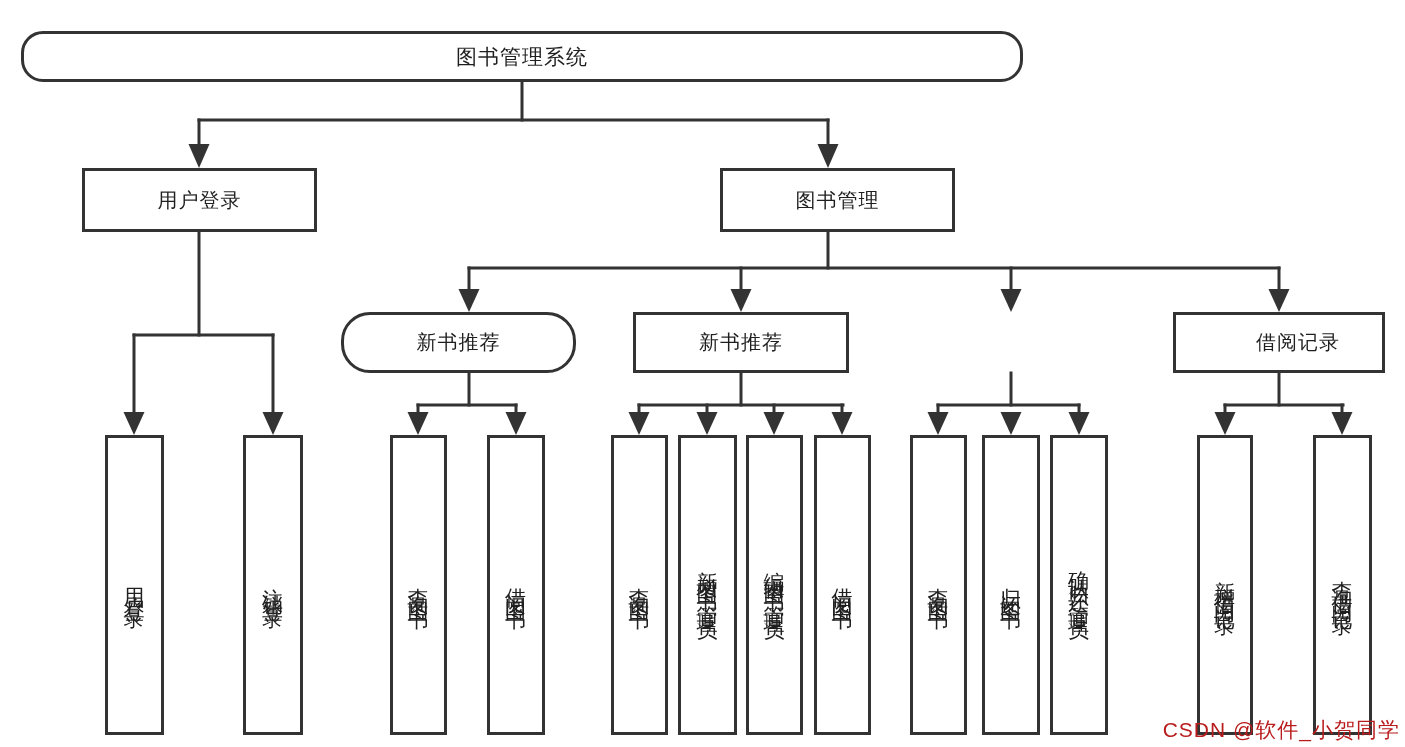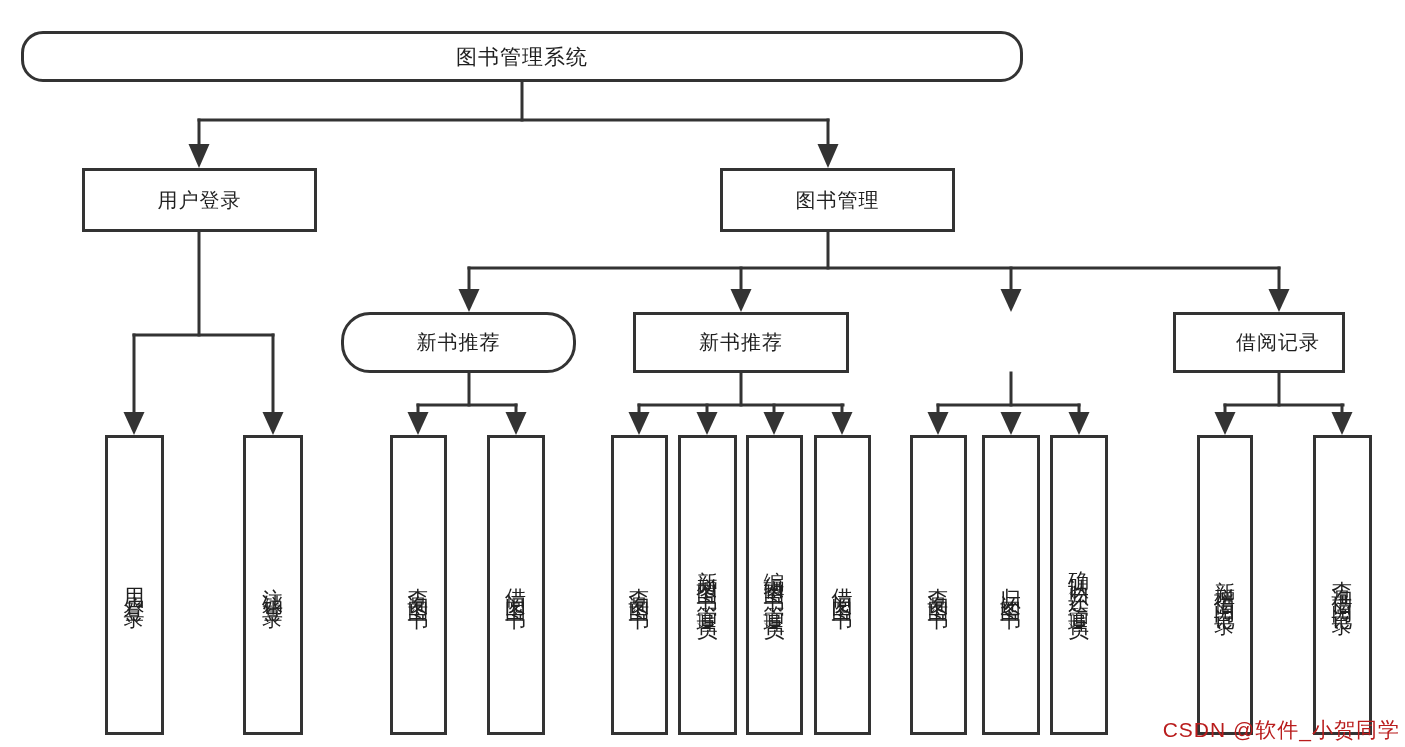--- a/index.html
+++ b/index.html
@@ -42,21 +42,21 @@
   .root .lbl { font-size: 21px; }
 
   .lvl2 { top: 168px; height: 64px; width: 235px; }
   .n-user-login { left: 82px; }
   .n-book-mgmt  { left: 720px; }
 
   .lvl3 { top: 312px; height: 61px; }
   .n-new-book   { left: 341px;  width: 235px; border-radius: 29px; }
   .n-borrowing  { left: 633px;  width: 216px; }
   .n-current    { left: 904px;  width: 215px; }
-  .n-records    { left: 1173px; width: 172px; padding-left: 38px; }
+  .n-records    { left: 1173px; width: 212px; padding-left: 38px; }
 
   .leaf { top: 435px; height: 300px; }
   .leaf .lbl {
     writing-mode: vertical-rl;
     text-orientation: mixed;
     font-size: 21px;
     letter-spacing: 7px;
     line-height: 1;
     white-space: nowrap;
   }

